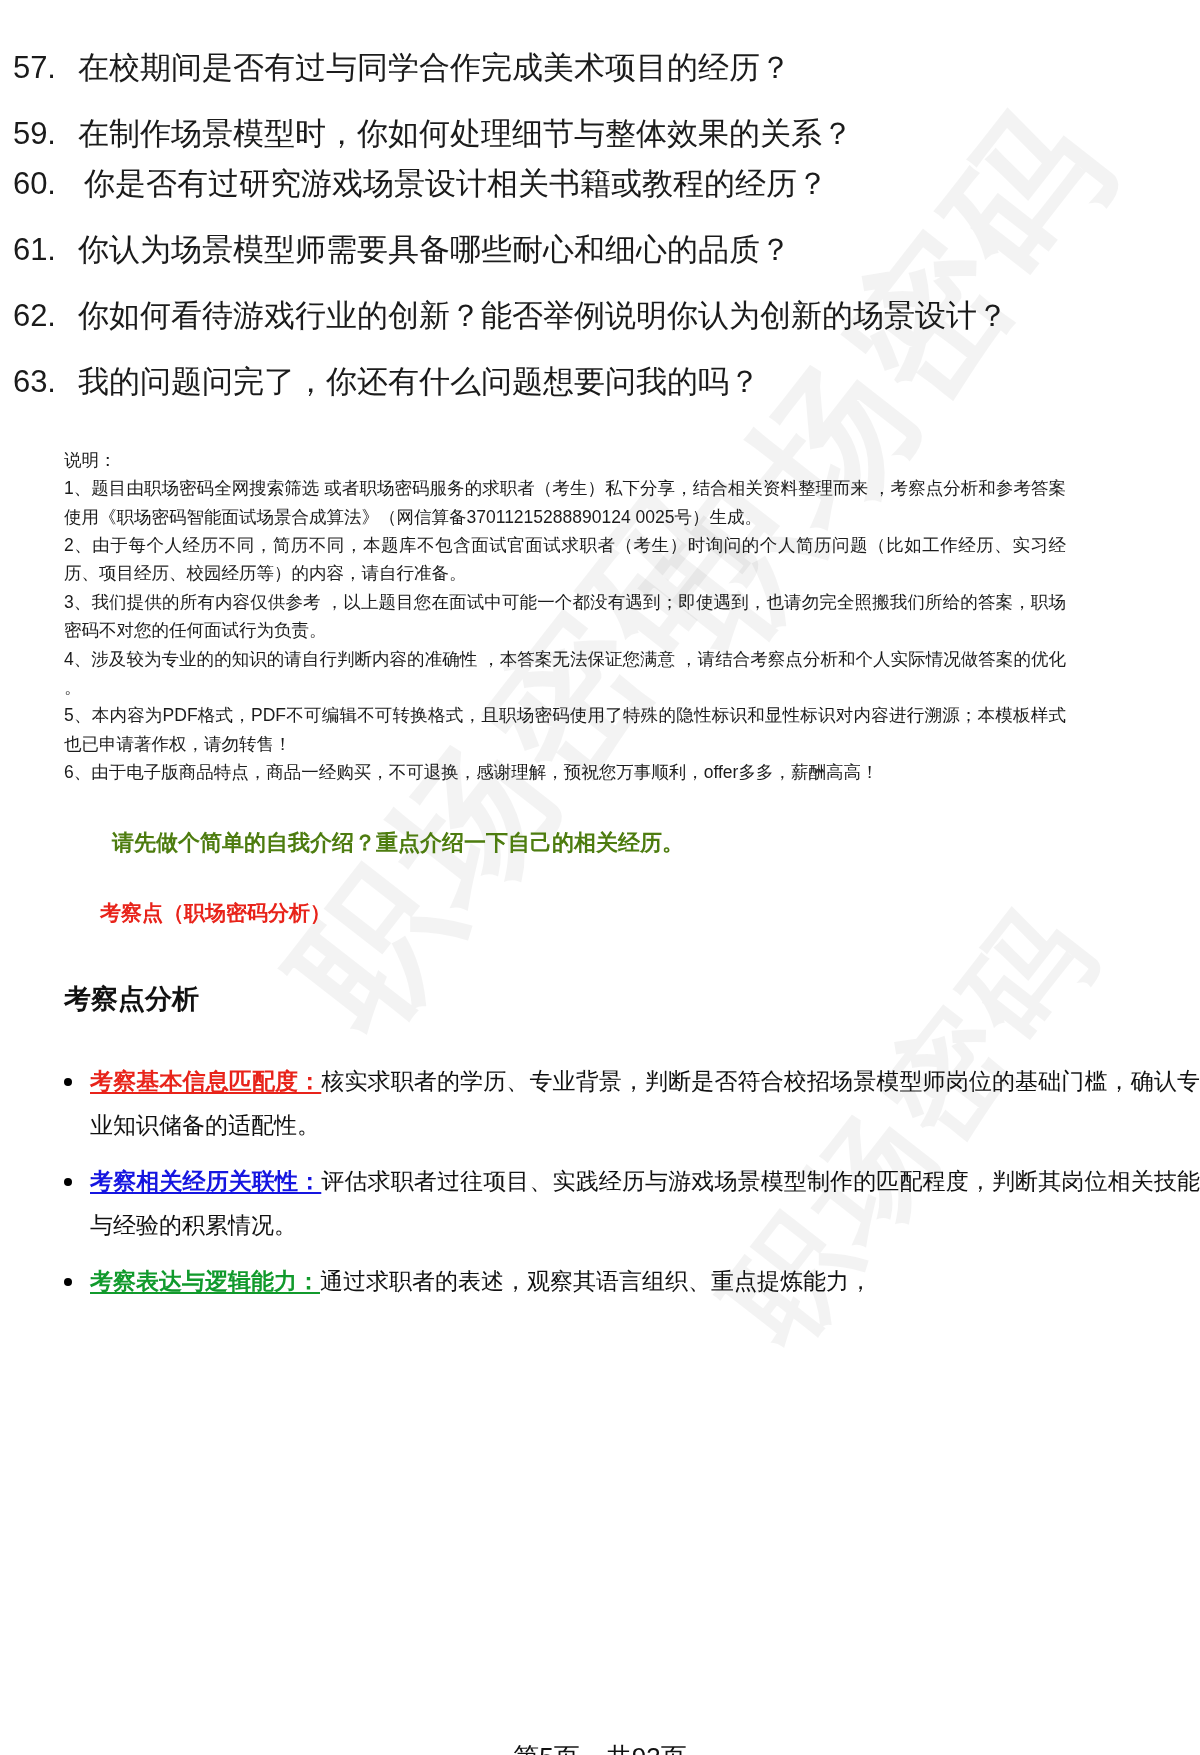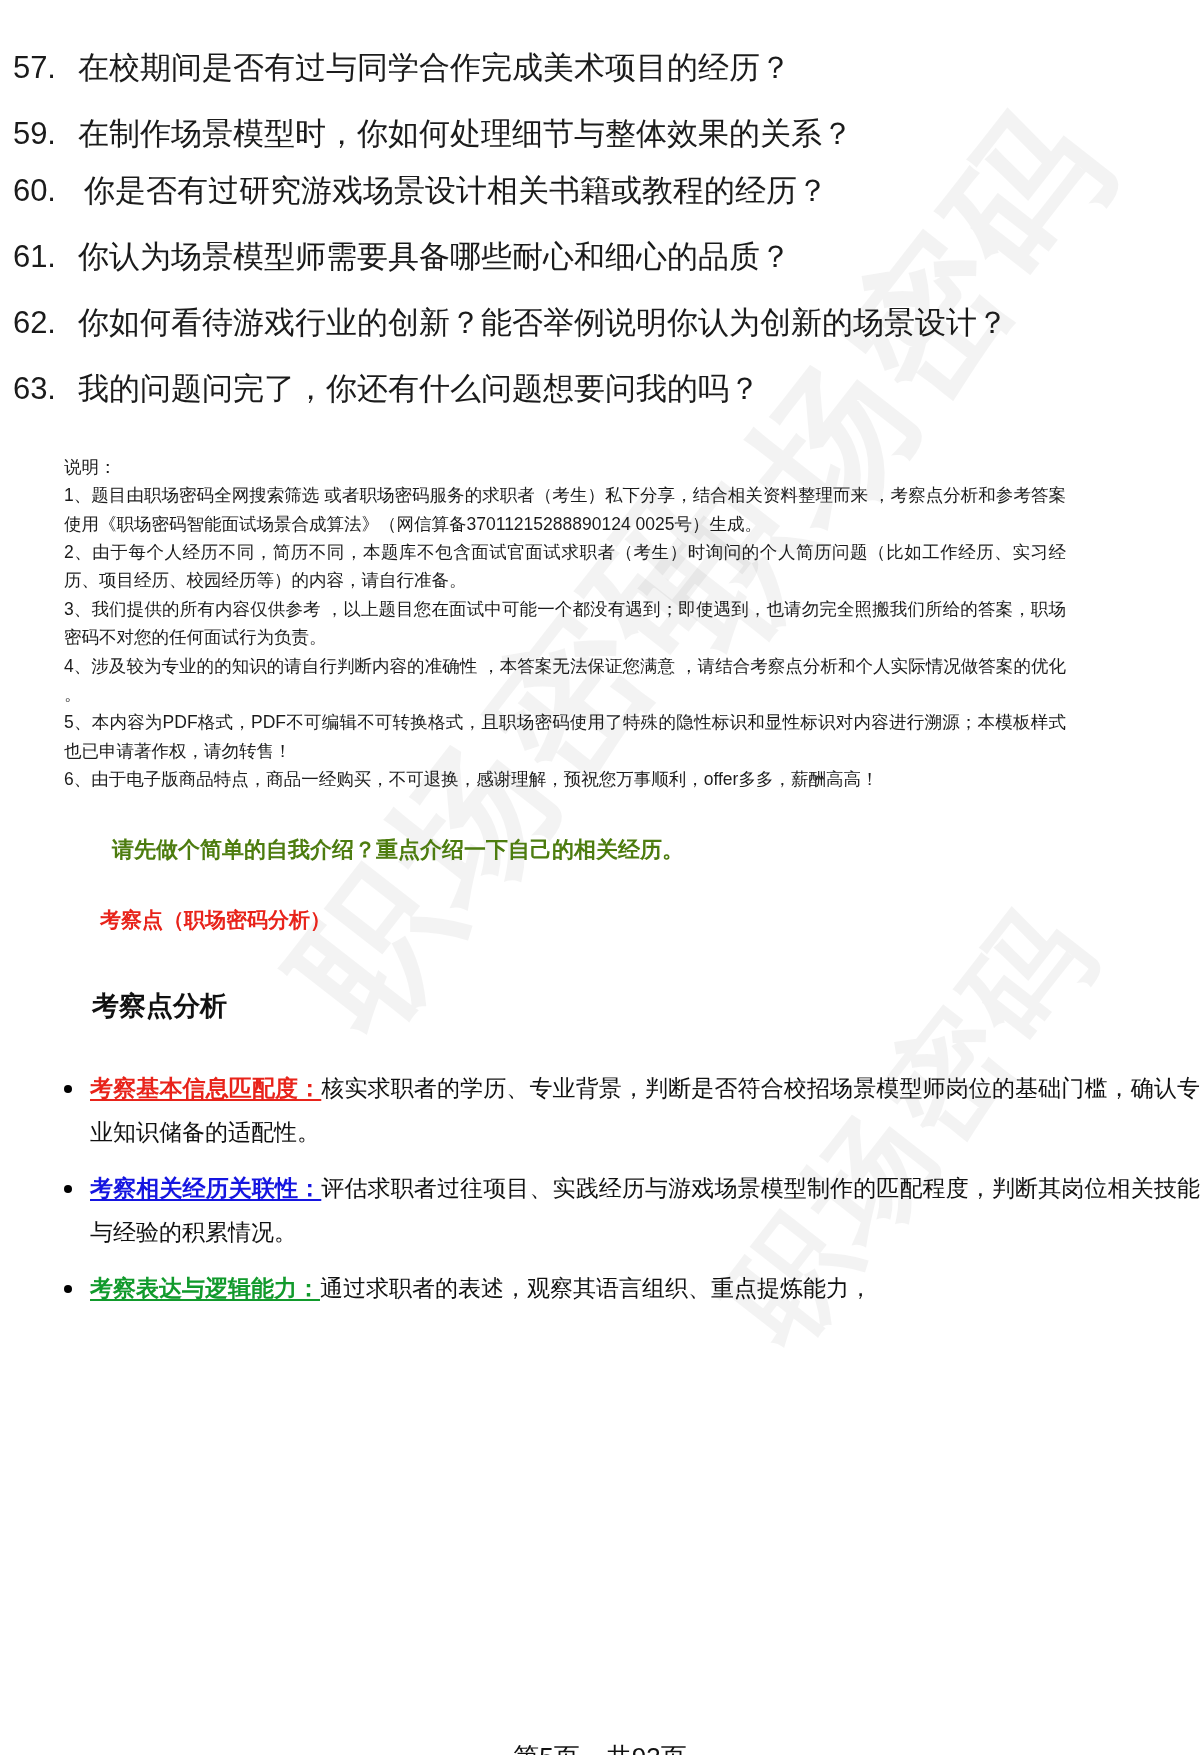--- a/index.html
+++ b/index.html
@@ -173,21 +173,21 @@
     <div class="wm-text wm-c">职场密码</div>
   </div>
 
   <div class="content">
 
     <ul class="q-list" style="margin-top:46px;">
       <li class="q-item" style="margin-bottom:22px;">
         <span class="q-num">57.</span>
         <span class="q-text">在校期间是否有过与同学合作完成美术项目的经历？</span>
       </li>
-      <li class="q-item" style="margin-bottom:13px;">
+      <li class="q-item" style="margin-bottom:6px;">
         <span class="q-num">59.</span>
         <span class="q-text">在制作场景模型时，你如何处理细节与整体效果的关系？</span>
       </li>
       <li class="q-item" style="margin-bottom:22px;gap:6px;">
         <span class="q-num">60.</span>
         <span class="q-text">你是否有过研究游戏场景设计相关书籍或教程的经历？</span>
       </li>
       <li class="q-item" style="margin-bottom:22px;">
         <span class="q-num">61.</span>
         <span class="q-text">你认为场景模型师需要具备哪些耐心和细心的品质？</span>
@@ -209,21 +209,21 @@
       <p>3、我们提供的所有内容仅供参考 ，以上题目您在面试中可能一个都没有遇到；即使遇到，也请勿完全照搬我们所给的答案，职场密码不对您的任何面试行为负责。</p>
       <p>4、涉及较为专业的的知识的请自行判断内容的准确性 ，本答案无法保证您满意 ，请结合考察点分析和个人实际情况做答案的优化 。</p>
       <p>5、本内容为PDF格式，PDF不可编辑不可转换格式，且职场密码使用了特殊的隐性标识和显性标识对内容进行溯源；本模板样式也已申请著作权，请勿转售！</p>
       <p>6、由于电子版商品特点，商品一经购买，不可退换，感谢理解，预祝您万事顺利，offer多多，薪酬高高！</p>
     </div>
 
     <div class="red-line" style="margin-top:40px; padding-left:64px;">请先做个简单的自我介绍？重点介绍一下自己的相关经历。</div>
 
     <div class="red-line-2" style="margin-top:38px; padding-left:100px;">考察点（职场密码分析）</div>
 
-    <div class="section-heading" style="margin-top:52px; padding-left:92px;">考察点分析</div>
+    <div class="section-heading" style="margin-top:52px; padding-left:64px;">考察点分析</div>
 
     <ul class="bullets" style="margin-top:40px;">
       <li class="bullet">
         <span class="lbl lbl-red">考察基本信息匹配度：</span><span>核实求职者的学历、专业背景，判断是否符合校招场景模型师岗位的基础门槛，确认专业知识储备的适配性。</span>
       </li>
       <li class="bullet" style="margin-top:12px;">
         <span class="lbl lbl-blue">考察相关经历关联性：</span><span>评估求职者过往项目、实践经历与游戏场景模型制作的匹配程度，判断其岗位相关技能与经验的积累情况。</span>
       </li>
       <li class="bullet" style="margin-top:12px;">
         <span class="lbl lbl-green">考察表达与逻辑能力：</span><span>通过求职者的表述，观察其语言组织、重点提炼能力，</span>

